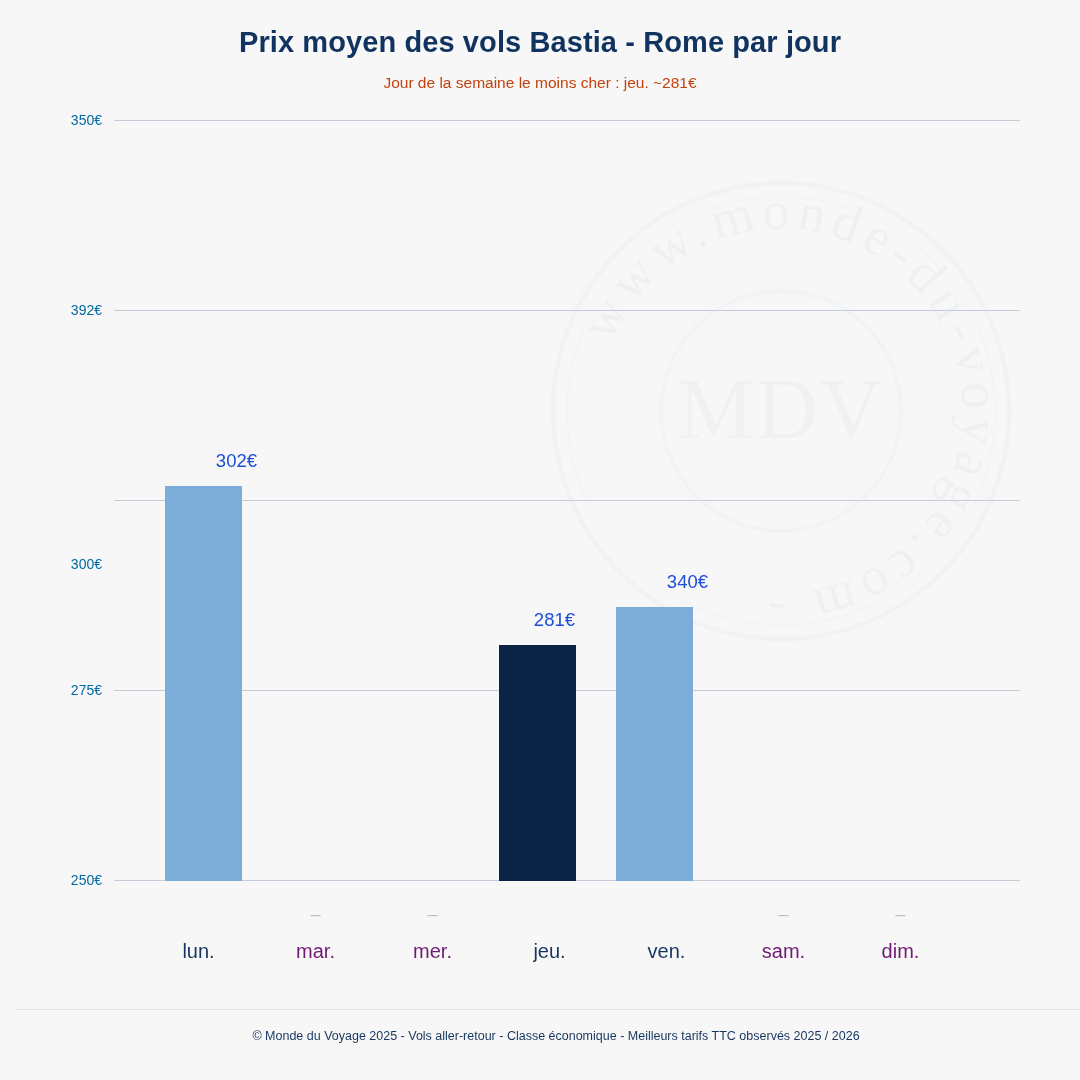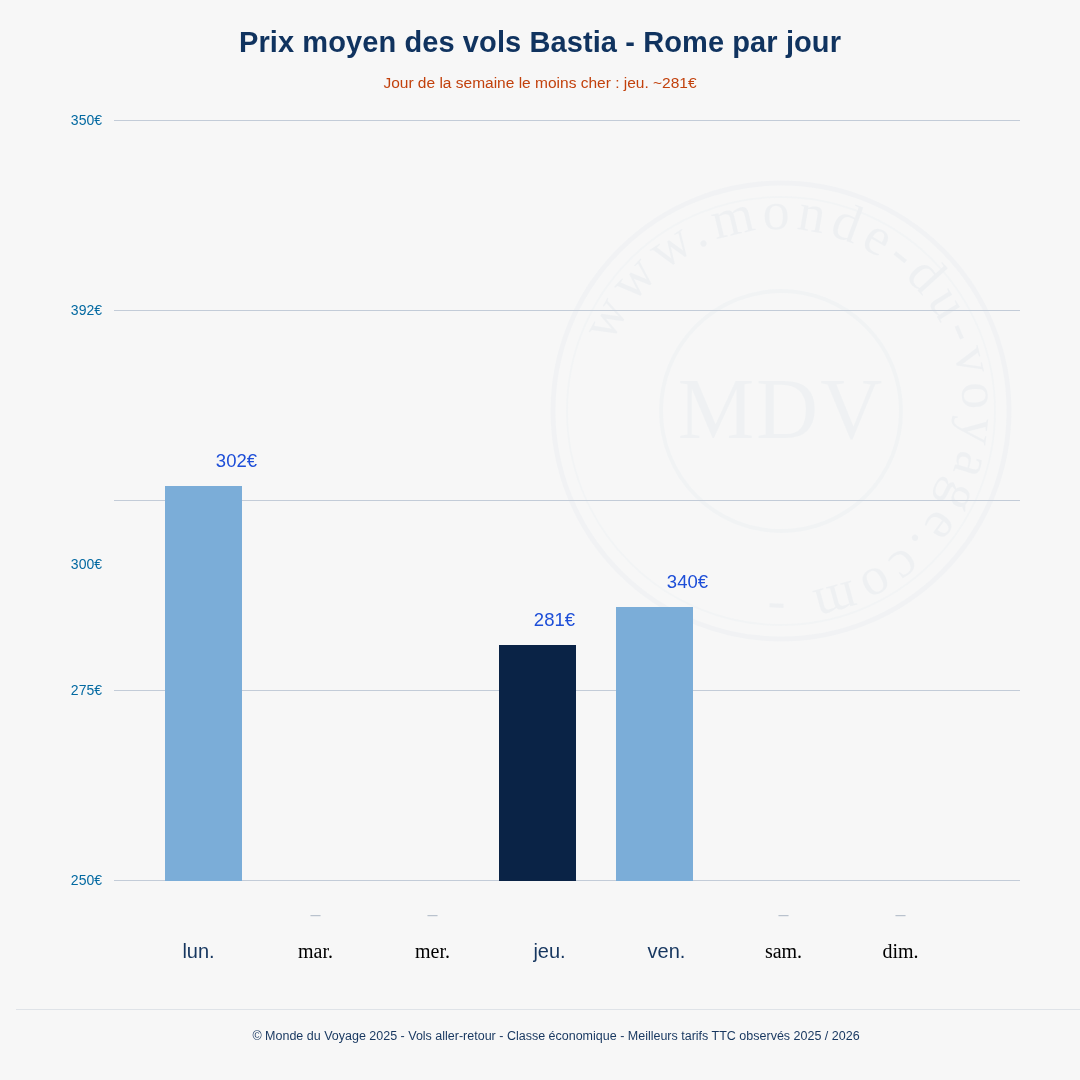--- a/index.html
+++ b/index.html
@@ -101,22 +101,21 @@
   .xlabel {
     position: absolute;
     top: 0;
     text-align: center;
     font-size: 20px;
   }
   .xlabel.active {
     color: #16365f;
   }
   .xlabel.muted {
-    color: #000000;
-    font-family: Liberation Serif, serif;
+    color: #701a75;
   }
 
   
   .watermark {
     position: absolute;
     left: 536px;
     top: 166px;
     width: 490px;
     height: 490px;
     opacity: 0.5;

